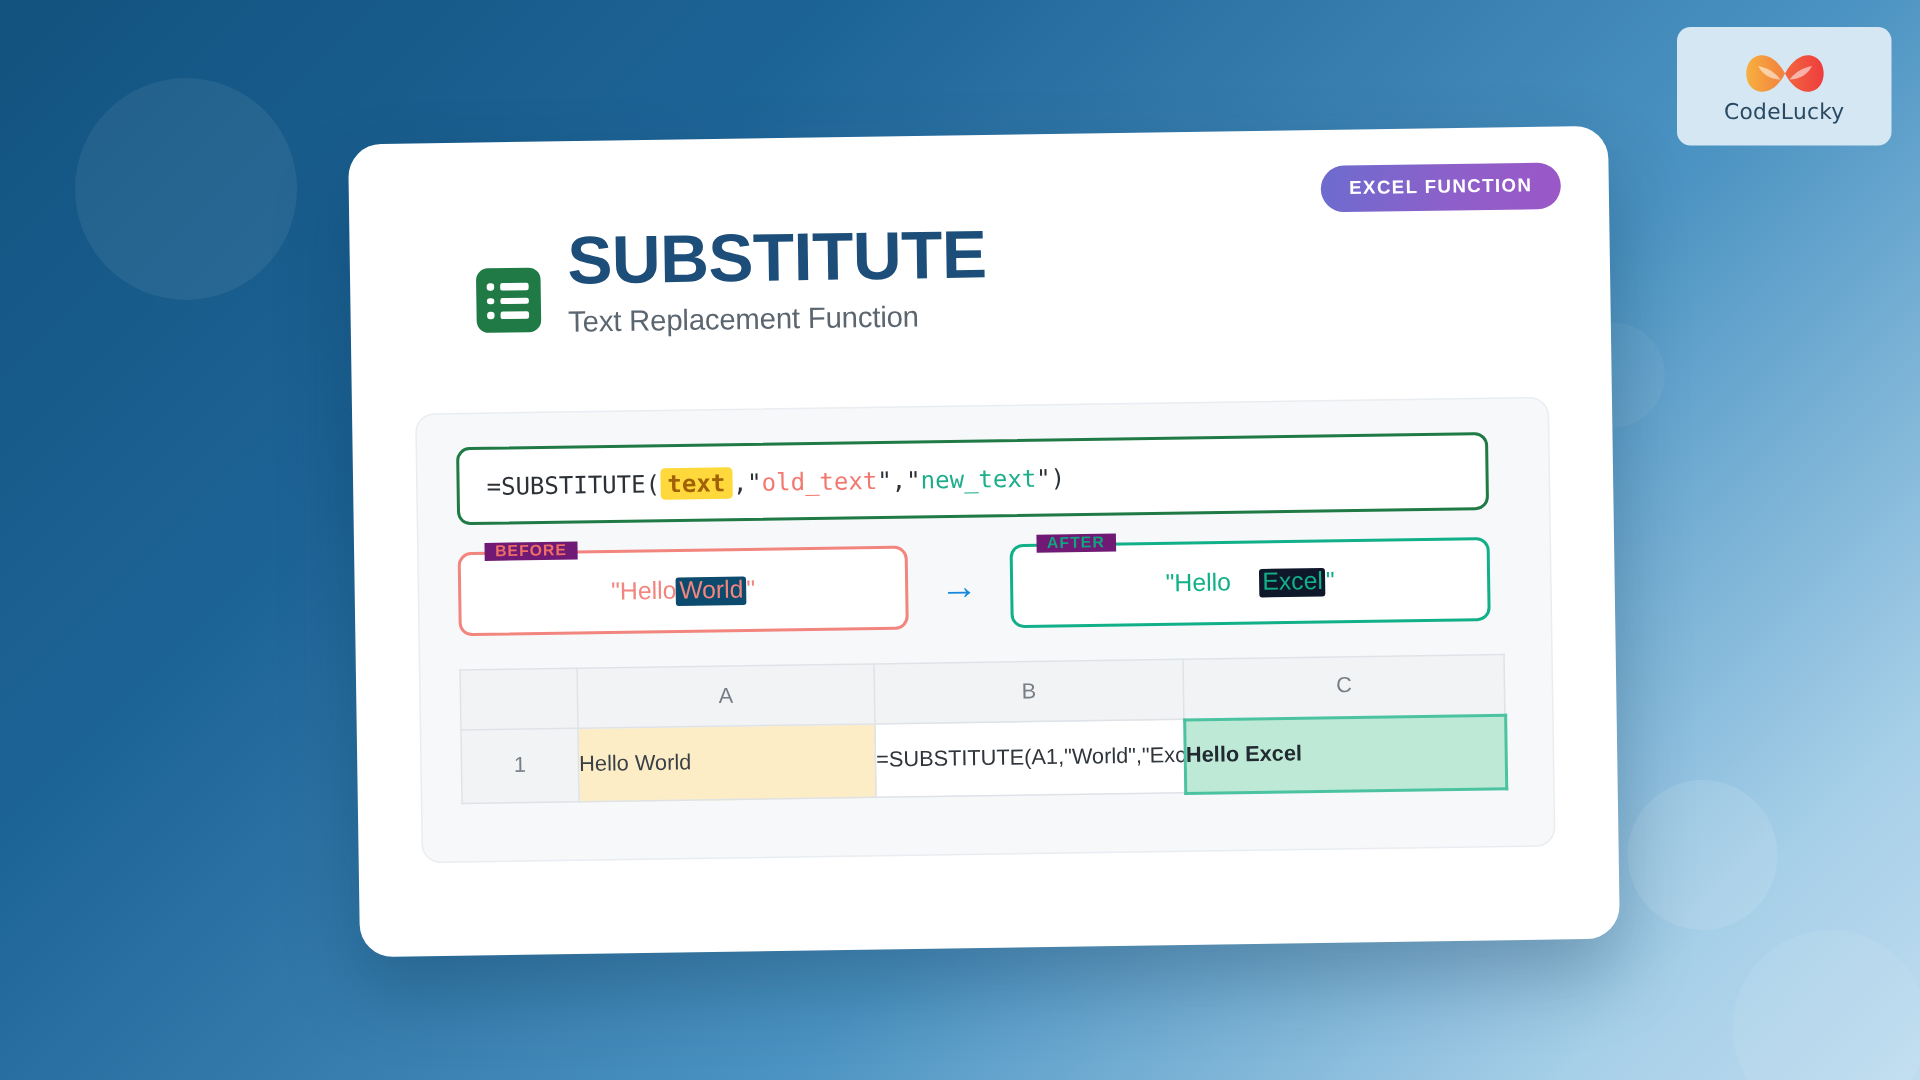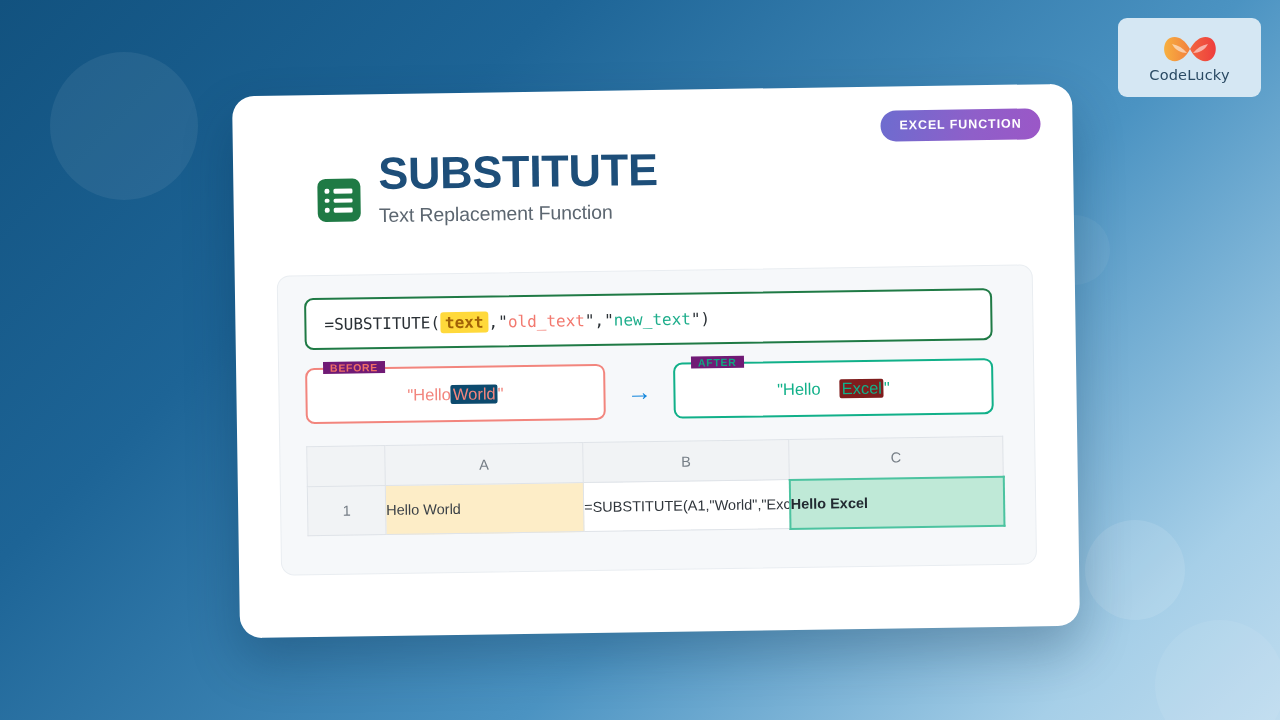--- a/index.html
+++ b/index.html
@@ -216,21 +216,21 @@
   .fset-before .legend { color: #ef6f66; }
   .fset-before .val { color: #f2857d; }
   .hl-red { background: #0c4a6e; border-radius: 2px; padding: 0 2px; }
 
   .fset-after {
     width: 320px; height: 56px;
     border: 2px solid #11b089;
   }
   .fset-after .legend { color: #0fa67f; }
   .fset-after .val { color: #11b089; }
-  .hl-green { background: #7f1d1d; border-radius: 2px; padding: 0 2px; margin-left: 19px; }
+  .hl-green { background: #0f172a; border-radius: 2px; padding: 0 2px; margin-left: 19px; }
 
   .arrow-wrap {
     flex: 1;
     display: flex;
     align-items: center;
     justify-content: center;
   }
   .arrow { color: #1788dd; font-size: 25px; line-height: 1; }
 
   

